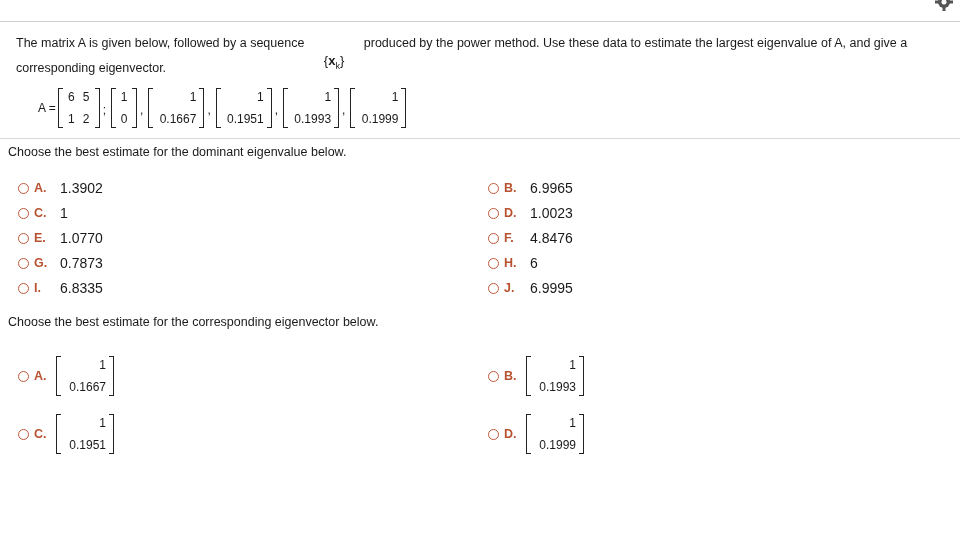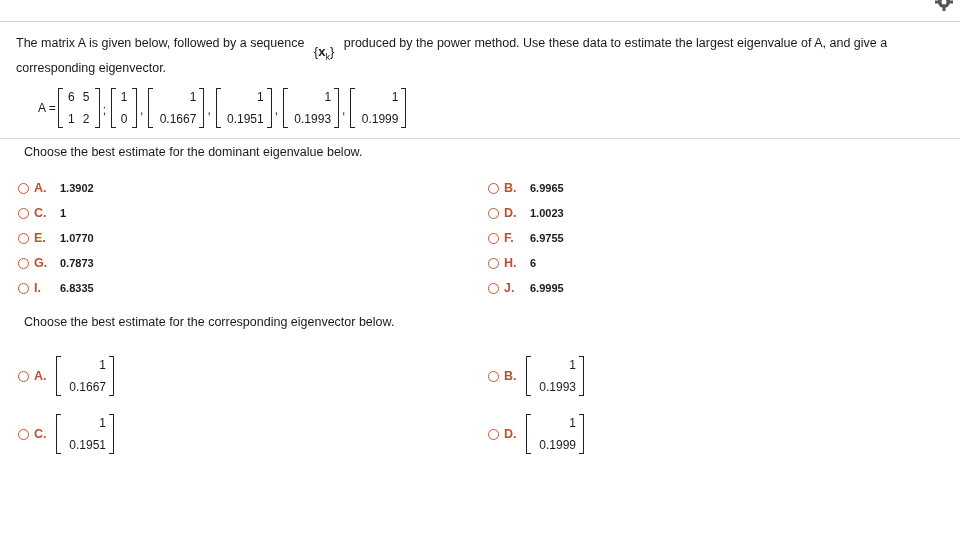--- a/index.html
+++ b/index.html
@@ -3,40 +3,40 @@
 <meta charset="utf-8">
 <style>
   html, body { margin: 0; padding: 0; background: #ffffff; }
   body {
     width: 960px; height: 534px; position: relative; overflow: hidden;
     font-family: "Liberation Sans", sans-serif; color: #1a1a1a; font-size: 12.5px;
   }
   .topline { position: absolute; left: 0; top: 21px; width: 960px; height: 1px; background: #d0d0d0; }
   .gear { position: absolute; left: 934px; top: -8px; width: 20px; height: 20px; }
   .question { position: absolute; left: 16px; top: 33px; width: 920px; line-height: 20px; }
-  .seq { display: inline-block; position: relative; top: 9px; margin: 0 6px; font-size: 13px; text-align: center; }
+  .seq { display: inline-block; position: relative; top: 18px; margin: 0 16px; font-size: 13px; text-align: center; }
   .seq b { font-weight: bold; }
   .seq sub { font-size: 9px; }
   .matrix-row { position: absolute; left: 38px; top: 88px; height: 40px; display: flex; align-items: center; }
   .a-label { margin-right: 2px; font-size: 12px; }
   .mat { position: relative; display: inline-flex; flex-direction: column; justify-content: space-between;
          height: 40px; padding: 0 8px; box-sizing: border-box; }
   .mat::before, .mat::after { content: ""; position: absolute; top: 0; bottom: 0; width: 4px;
          border-top: 1.5px solid #222; border-bottom: 1.5px solid #222; }
   .mat::before { left: 0; border-left: 1.5px solid #222; }
   .mat::after { right: 0; border-right: 1.5px solid #222; }
   .mat .r { text-align: right; line-height: 18px; font-size: 12px; }
   .mat .r2 { display: flex; gap: 8px; justify-content: center; }
   .sep { margin: 0 5px 0 3px; font-size: 12px; position: relative; top: 2px; }
   .hline { position: absolute; left: 0; top: 138px; width: 960px; height: 1px; background: #d8d8d8; }
-  .prompt { position: absolute; left: 24px; line-height: 16px; }
+  .prompt { position: absolute; left: 8px; line-height: 16px; }
   .opt { position: absolute; display: flex; align-items: center; height: 18px; }
   .radio { width: 11px; height: 11px; border: 1.3px solid #c0593a; border-radius: 50%; box-sizing: border-box; margin-right: 5px; }
   .letter { color: #b8512f; font-weight: bold; width: 26px; font-size: 12.5px; }
-  .val { font-size: 11px; font-weight: bold; }
+  .val { font-size: 14px; }
   .vopt { position: absolute; display: flex; align-items: center; height: 44px; }
   .vopt .letter { width: 22px; }
   .vmat { width: 58px; }
 </style>
 </head>
 <body>
 
 <div class="topline"></div>
 <svg class="gear" viewBox="0 0 20 20">
   <circle cx="10" cy="10" r="6" fill="#555"></circle>
@@ -117,21 +117,21 @@
     <span class="val">1.0023</span>
   </div>
 <div class="opt" style="left:18px;top:229px">
     <span class="radio"></span>
     <span class="letter">E.</span>
     <span class="val">1.0770</span>
   </div>
 <div class="opt" style="left:488px;top:229px">
     <span class="radio"></span>
     <span class="letter">F.</span>
-    <span class="val">6.9755</span>
+    <span class="val">4.8476</span>
   </div>
 <div class="opt" style="left:18px;top:254px">
     <span class="radio"></span>
     <span class="letter">G.</span>
     <span class="val">0.7873</span>
   </div>
 <div class="opt" style="left:488px;top:254px">
     <span class="radio"></span>
     <span class="letter">H.</span>
     <span class="val">6</span>

